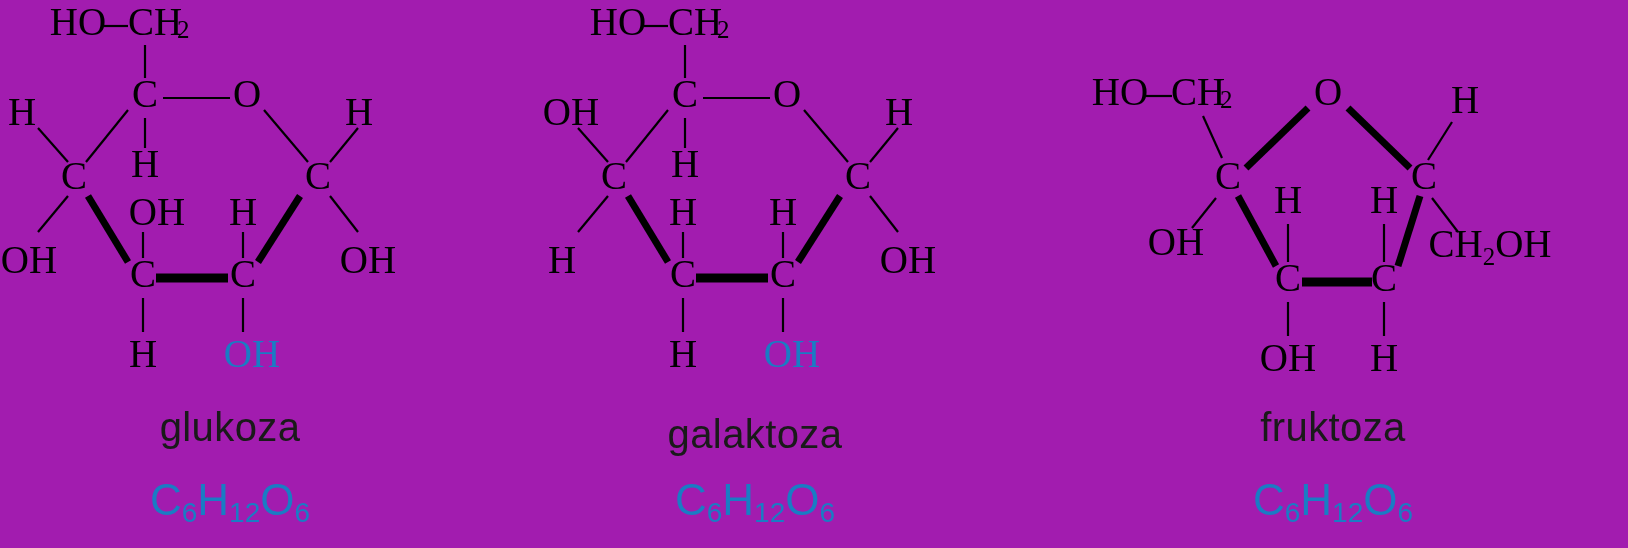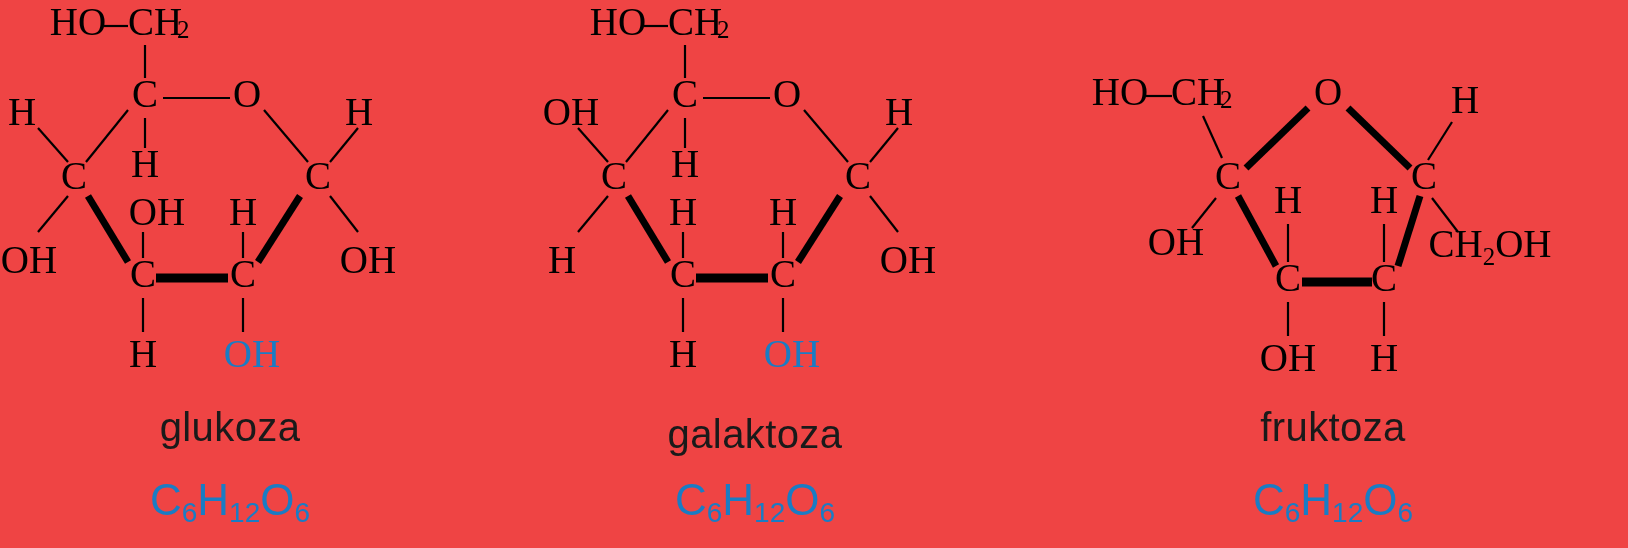--- a/index.html
+++ b/index.html
@@ -11,21 +11,21 @@
   body {
     width: 1628px;
     height: 548px;
     font-family: "Liberation Sans", sans-serif;
     overflow: hidden;
   }
   #board {
     position: relative;
     width: 1628px;
     height: 548px;
-    background: #ef4444;
+    background: #a21caf;
   }
   .molecule {
     position: absolute;
     top: 0;
     height: 548px;
   }
   #mol-glucose   { left: 0px;    width: 540px; }
   #mol-galactose { left: 540px;  width: 540px; }
   #mol-fructose  { left: 1080px; width: 548px; }
 

